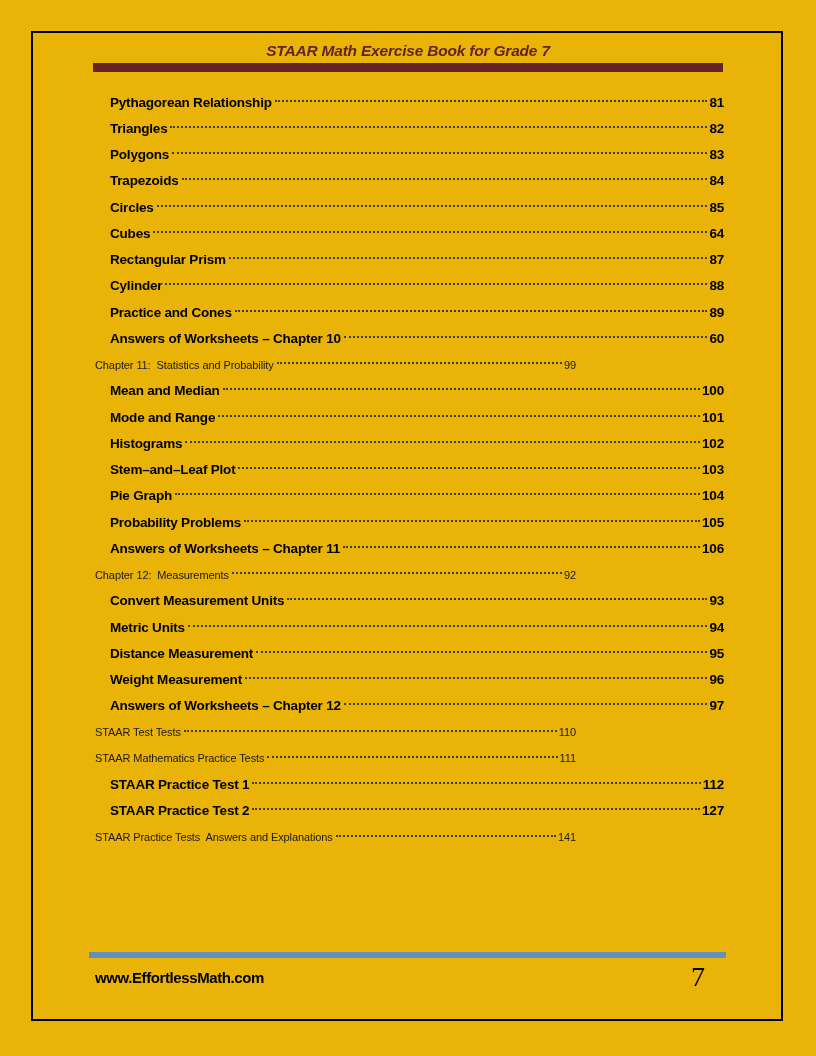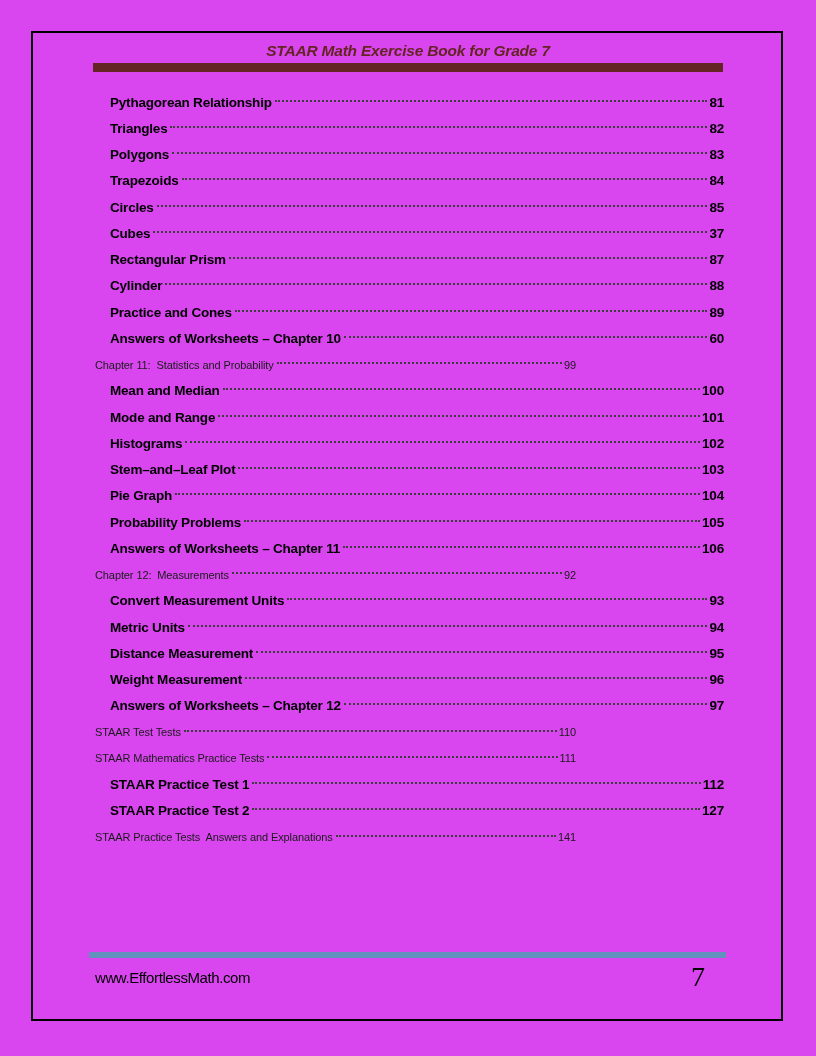--- a/index.html
+++ b/index.html
@@ -7,21 +7,21 @@
     --blue: #6291BE;
   }
   * { margin: 0; padding: 0; box-sizing: border-box; }
   html, body { background: #ffffff; }
   body { font-family: "Liberation Sans", sans-serif; }
 
   .page {
     position: relative;
     width: 816px;
     height: 1056px;
-    background: #d946ef;
+    background: #eab308;
     overflow: hidden;
   }
 
   .page-border {
     position: absolute;
     left: 31px;
     top: 31px;
     width: 752px;
     height: 990px;
     border: 2px solid #000000;
@@ -103,21 +103,21 @@
     width: 637px;
     height: 6px;
     background: var(--blue);
   }
 
   .footer-website {
     position: absolute;
     left: 95px;
     top: 969px;
     font-size: 15px;
-    font-weight: 400;
+    font-weight: 700;
     letter-spacing: -0.4px;
     color: #000000;
   }
 
   .footer-page-number {
     position: absolute;
     left: 668px;
     top: 961px;
     width: 60px;
     text-align: center;
@@ -160,21 +160,21 @@
       <span class="toc-page">84</span>
     </div>
       <div class="toc-row lvl-sub">
       <span class="toc-label">Circles</span>
       <span class="toc-leader"></span>
       <span class="toc-page">85</span>
     </div>
       <div class="toc-row lvl-sub">
       <span class="toc-label">Cubes</span>
       <span class="toc-leader"></span>
-      <span class="toc-page">37</span>
+      <span class="toc-page">64</span>
     </div>
       <div class="toc-row lvl-sub">
       <span class="toc-label">Rectangular Prism</span>
       <span class="toc-leader"></span>
       <span class="toc-page">87</span>
     </div>
       <div class="toc-row lvl-sub">
       <span class="toc-label">Cylinder</span>
       <span class="toc-leader"></span>
       <span class="toc-page">88</span>

